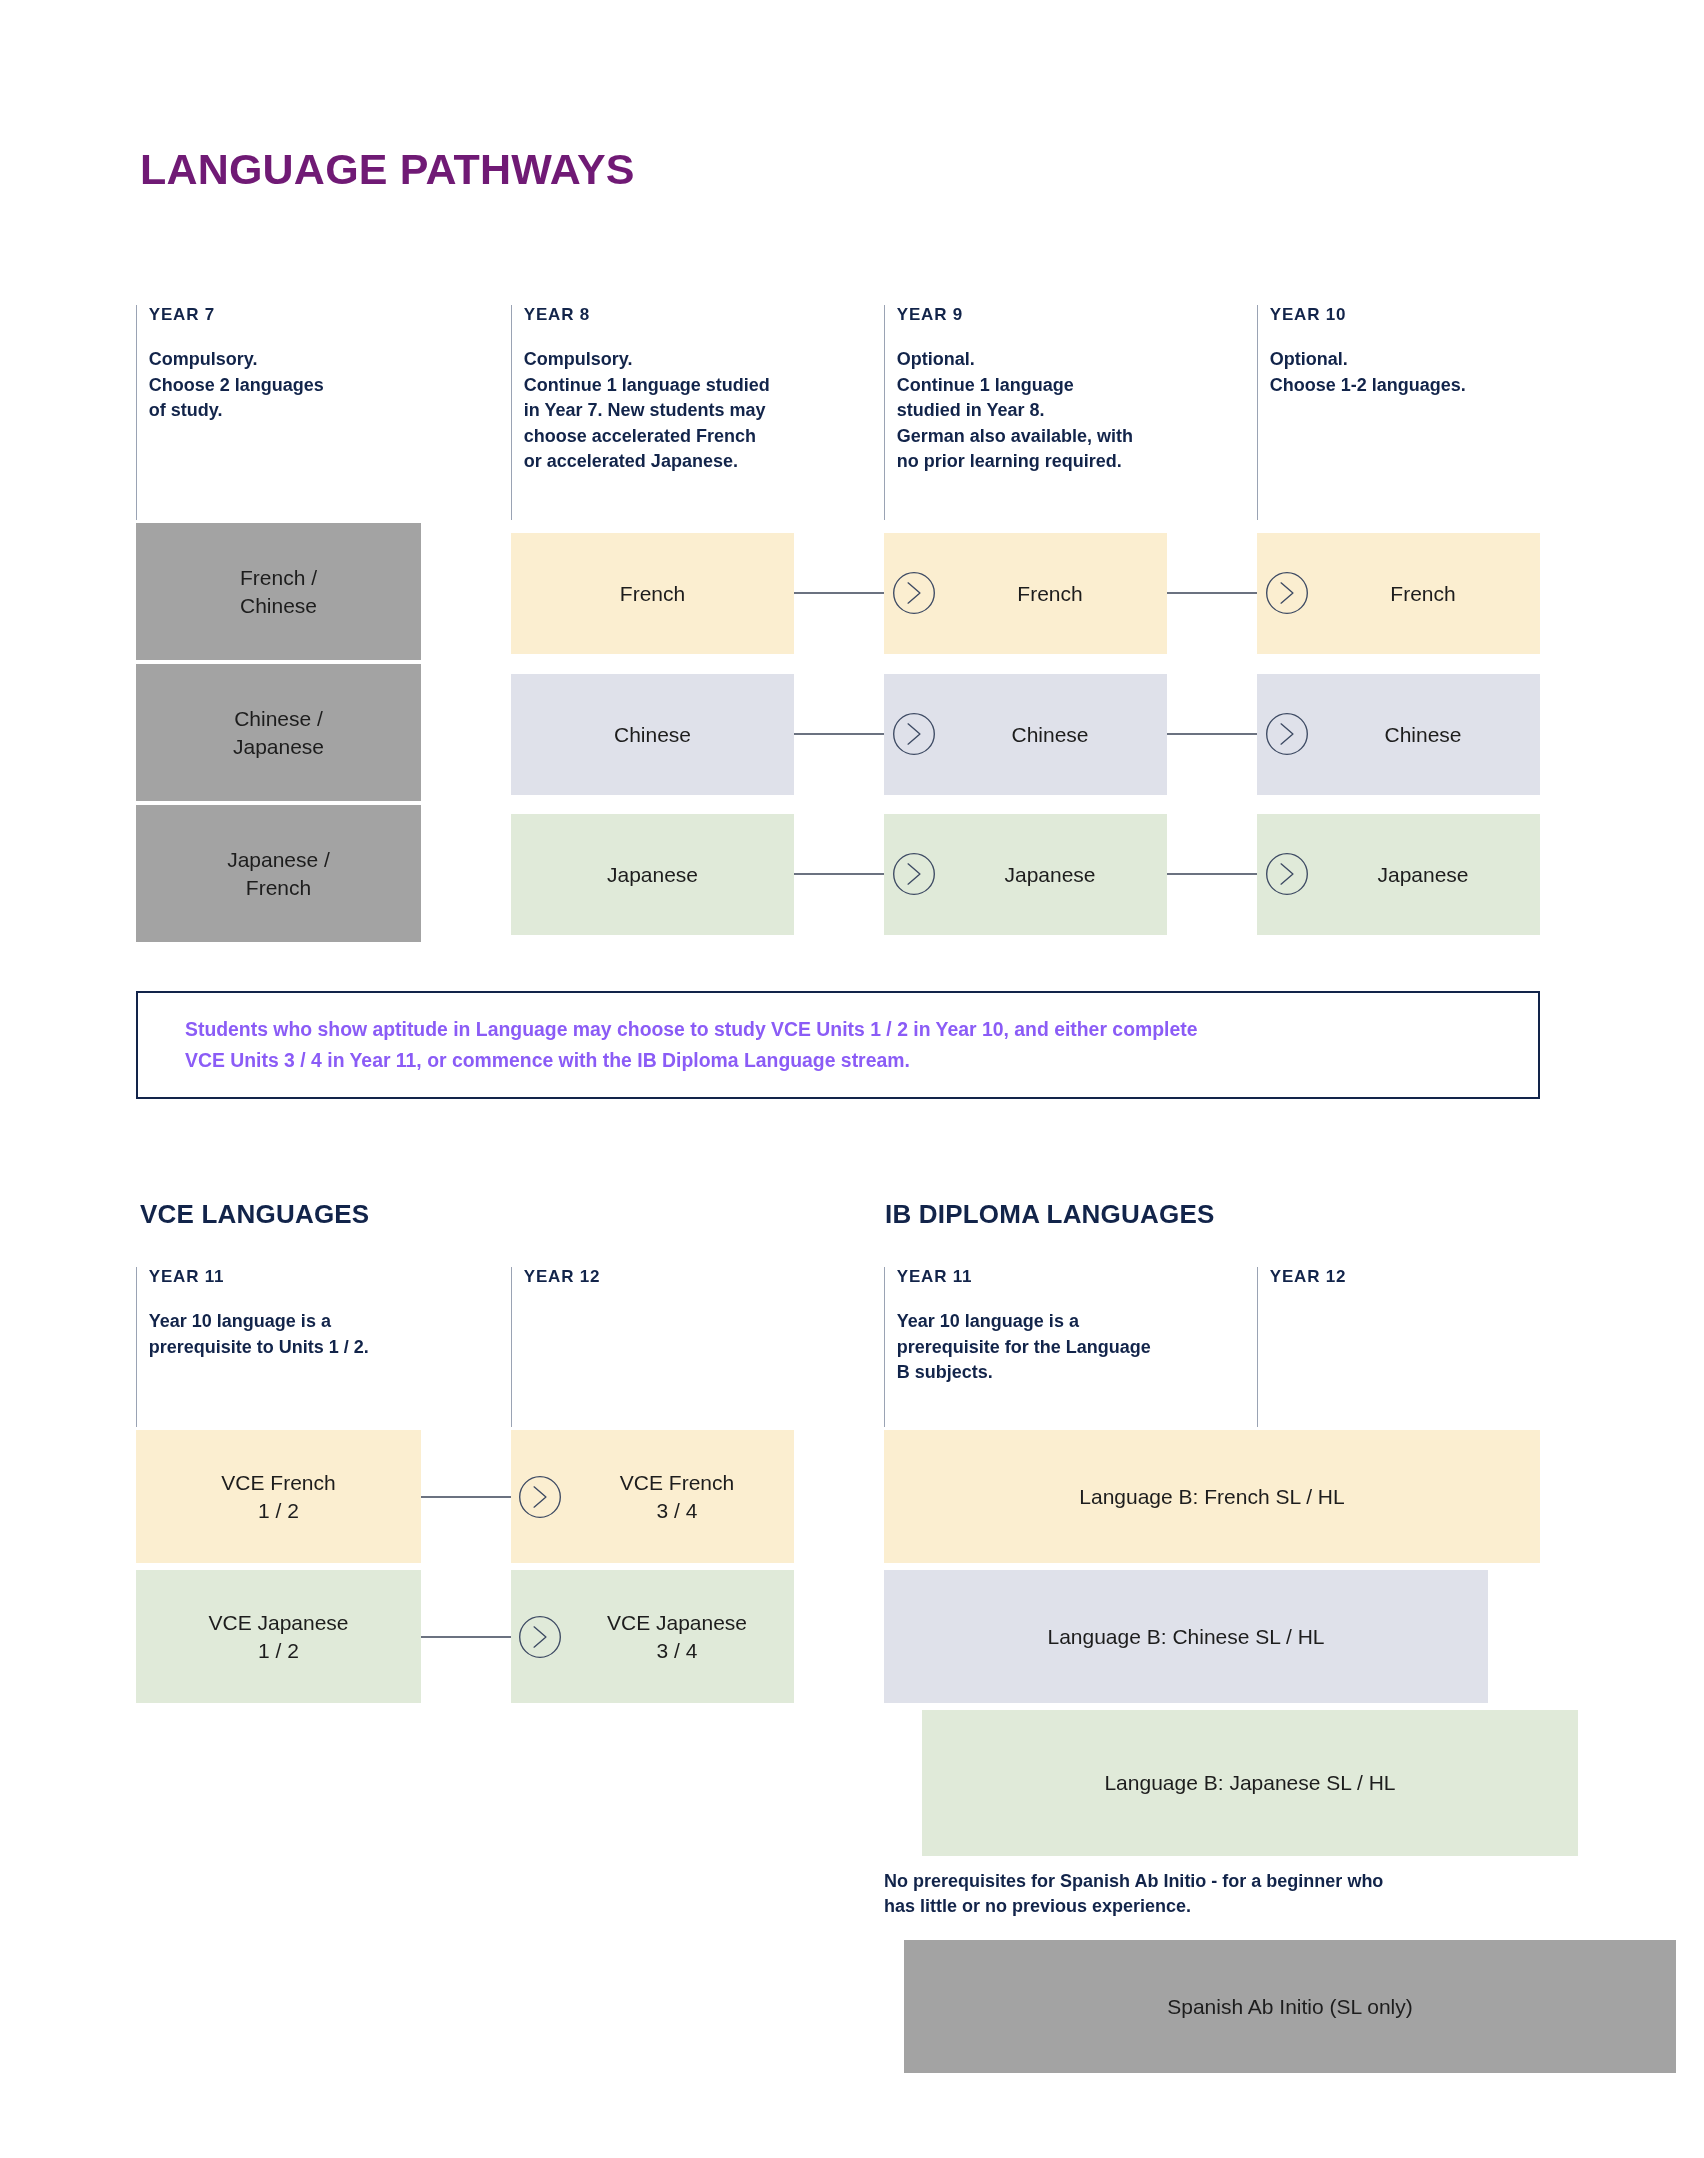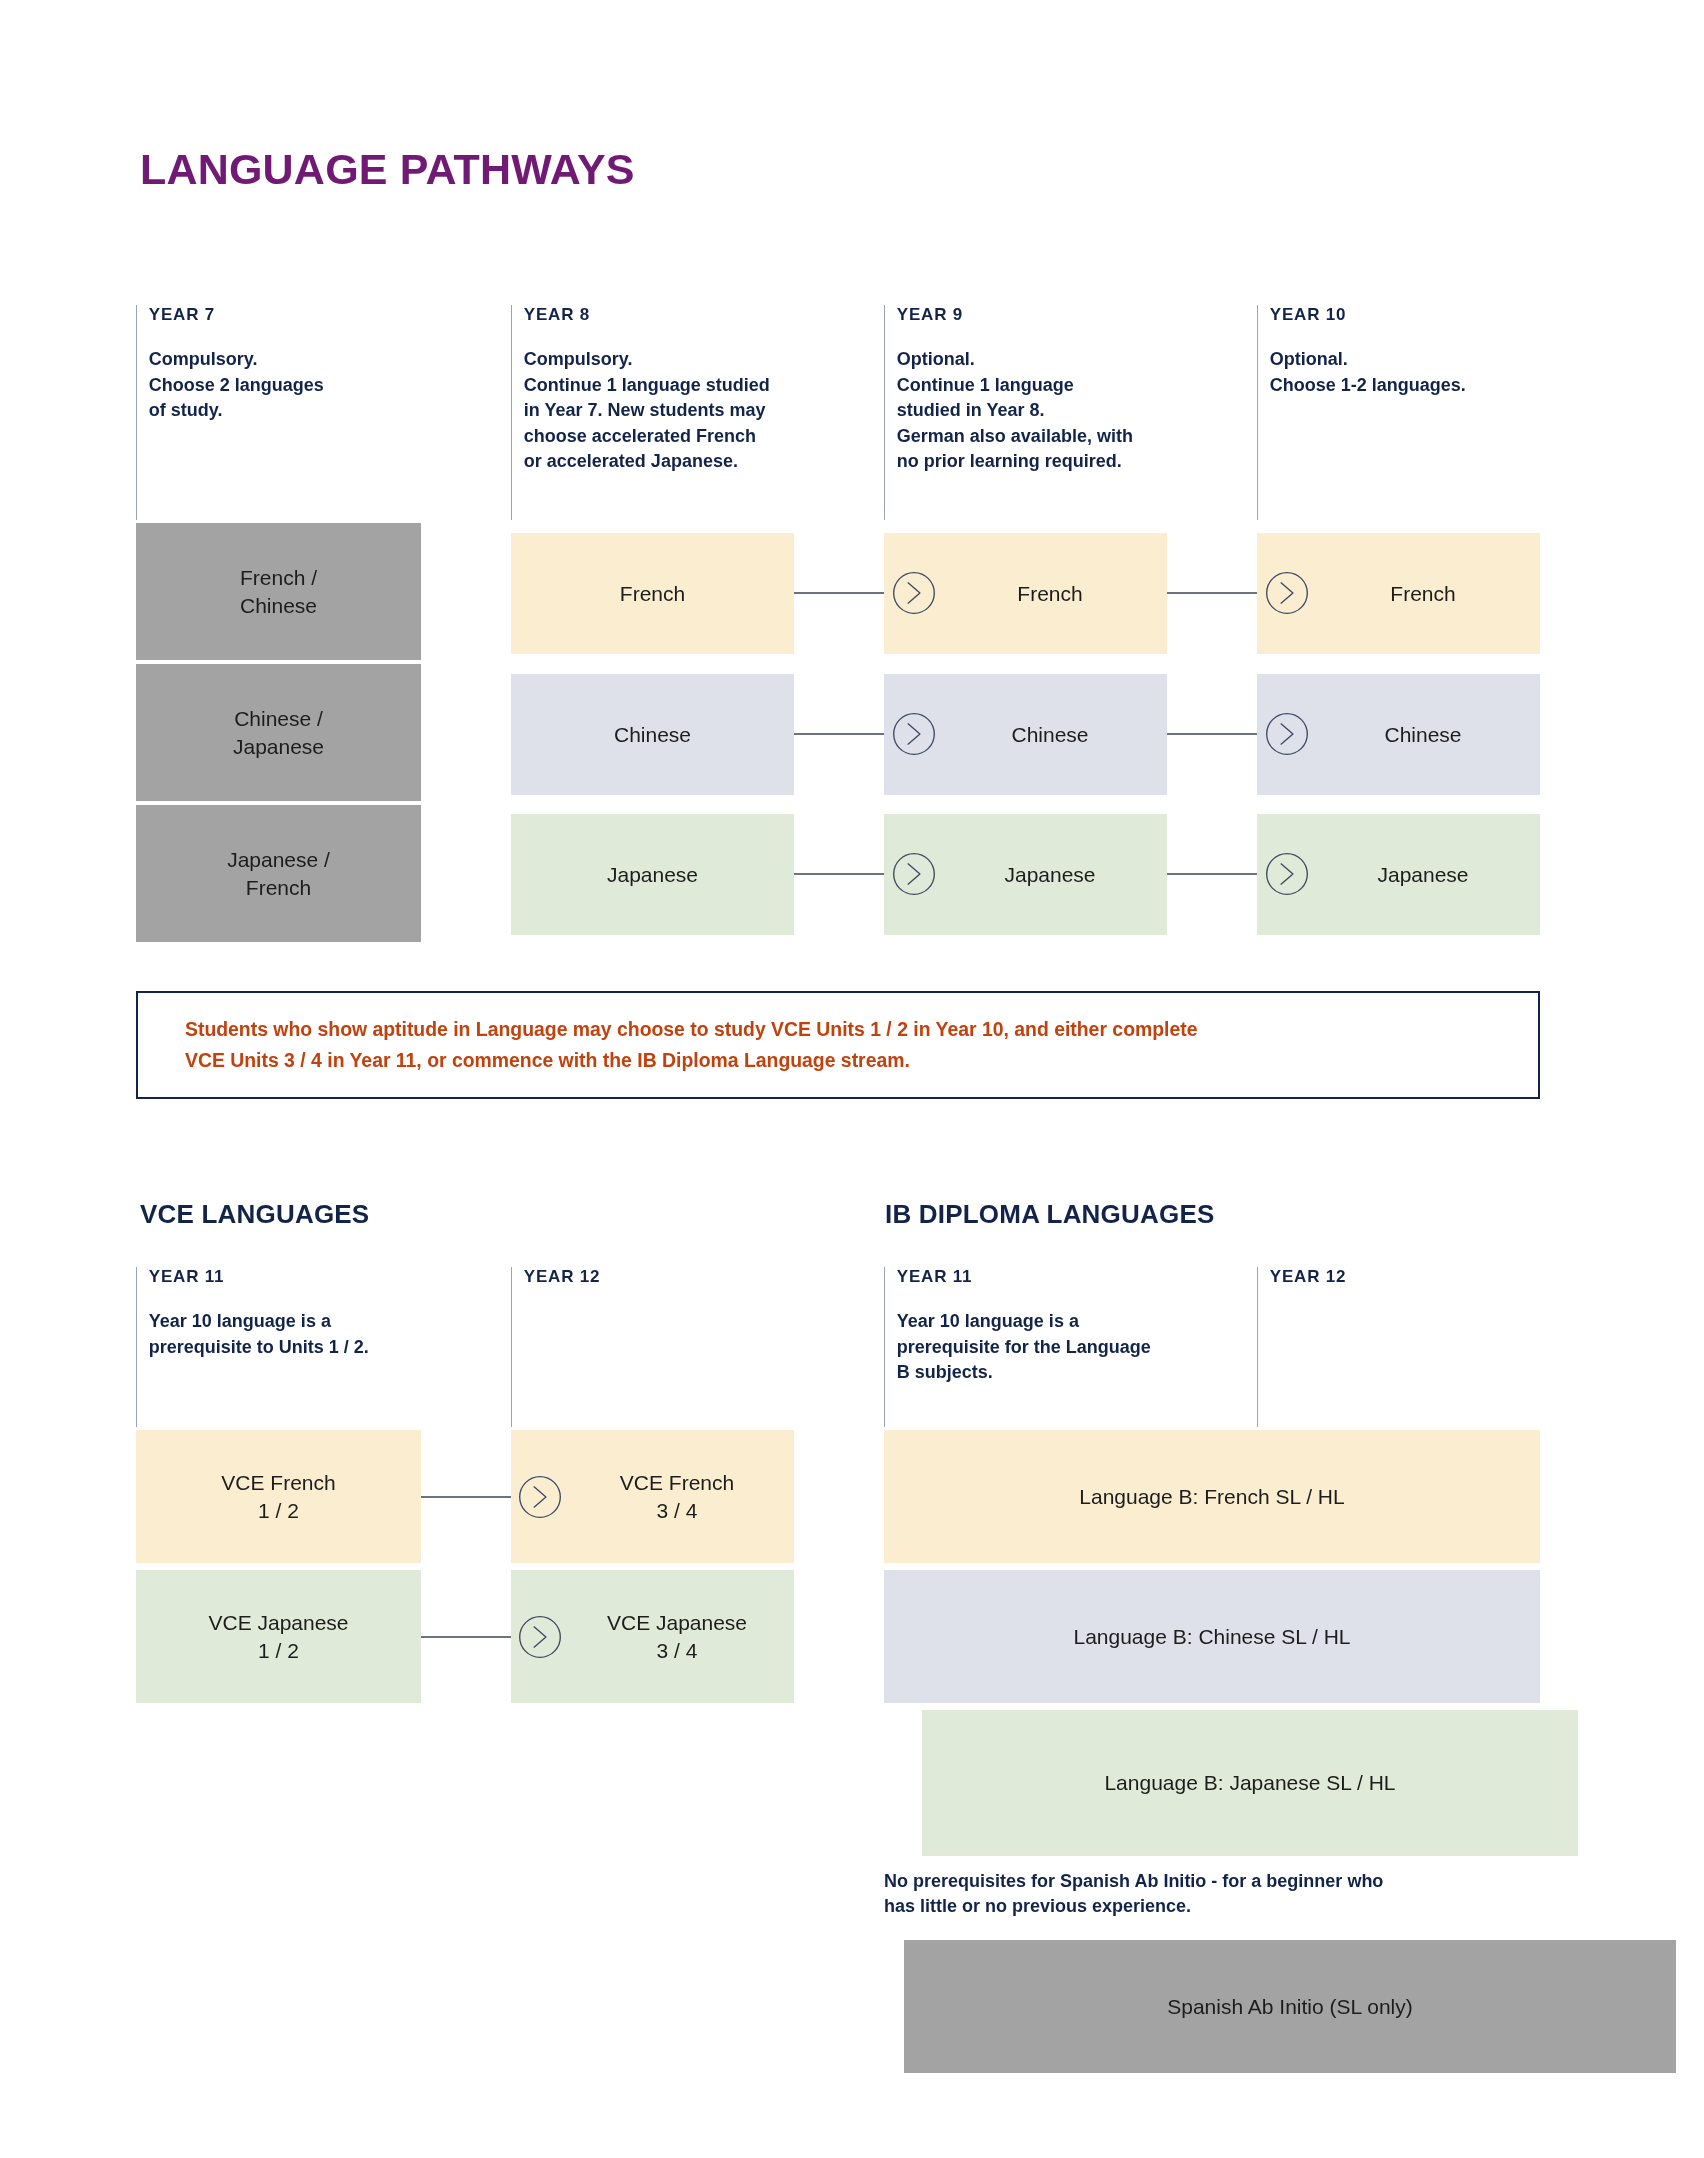--- a/index.html
+++ b/index.html
@@ -93,21 +93,21 @@
   .callout {
     position: absolute;
     border: 2.5px solid #12244a;
     display: flex;
     align-items: center;
   }
   .callout .callout-text {
     font-size: 19.4px;
     font-weight: bold;
     line-height: 1.62;
-    color: #c2410c;
+    color: #8b5cf6;
     padding: 0 0 0 47px;
     white-space: pre-line;
   }
 
   
   .section-title {
     position: absolute;
     font-size: 26px;
     font-weight: bold;
     letter-spacing: 0.2px;
@@ -291,21 +291,21 @@
 3 / 4</div>
   <div class="arrow-circle" style="left:518px; top:1615px;">
     <svg viewBox="0 0 52 52" fill="none" xmlns="http://www.w3.org/2000/svg">
       <circle cx="26" cy="26" r="24" stroke="#3d4a63" stroke-width="1.6" fill="none"></circle>
       <path d="M19 14 L33 26 L19 38" stroke="#3d4a63" stroke-width="1.6" fill="none" stroke-linecap="round" stroke-linejoin="round"></path>
     </svg>
   </div>
 
   <div class="box cream" style="left:884px; top:1430px; width:656px; height:133px;">Language B: French SL / HL</div>
 
-  <div class="box lav" style="left:884px; top:1570px; width:656px; height:133px;">Language B: Chinese SL / HL</div>
+  <div class="box lav" style="left:884px; top:1570px; width:604px; height:133px;">Language B: Chinese SL / HL</div>
 
   <div class="box green" style="left:922px; top:1710px; width:656px; height:146px;">Language B: Japanese SL / HL</div>
 
   <div class="note" style="left:884px; top:1869px; width:666px;">No prerequisites for Spanish Ab Initio - for a beginner who
 has little or no previous experience.</div>
 
   <div class="box blue" style="left:884px; top:1940px; width:772px; height:133px;margin-left:20px;">Spanish Ab Initio (SL only)</div>
 
 </div>
 

